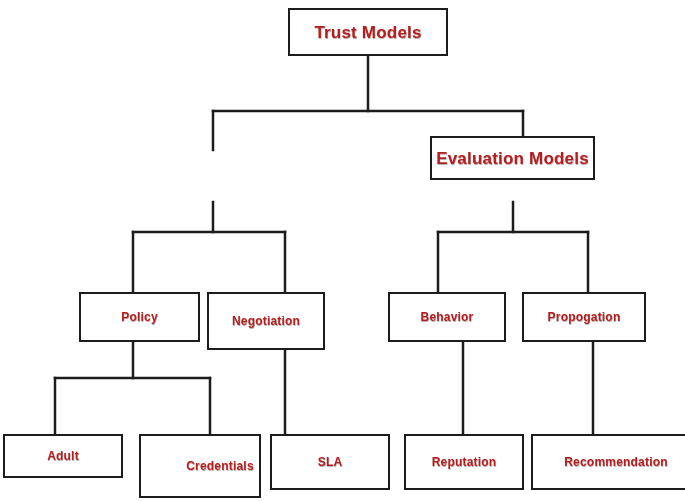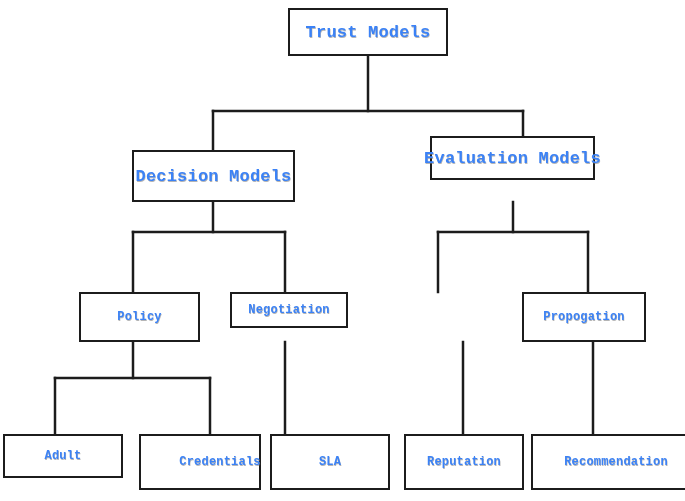--- a/index.html
+++ b/index.html
@@ -30,24 +30,24 @@
     position: absolute;
     box-sizing: border-box;
     background: #ffffff;
     border: 2.5px solid #1c1c1c;
     display: flex;
     align-items: center;
     justify-content: center;
     z-index: 2;
   }
   .node-label {
-    font-family: Liberation Mono, monospace;
+    font-family: Liberation Sans, sans-serif;
     font-weight: bold;
     font-size: 17px;
-    color: #3b82f6;
+    color: #b91c1c;
     letter-spacing: 0.2px;
     white-space: nowrap;
     text-shadow: 0.5px 0.5px 0 rgba(120,120,120,0.55);
     line-height: 1;
   }
   .node-sm .node-label { font-size: 12px; }
 </style>
 </head>
 <body>
 
@@ -81,46 +81,46 @@
       <path d="M463,342 L463,434"></path>
 
       <path d="M593,342 L593,434"></path>
     </g>
   </svg>
 
   <div class="node" style="left:288px; top:8px; width:160px; height:48px;">
     <span class="node-label">Trust Models</span>
   </div>
 
-  <div class="node" style="left:132px; top:150px; width:163px; height:52px;">
-    <span class="node-label">Decision Models</span>
-  </div>
 
   <div class="node" style="left:430px; top:136px; width:165px; height:44px;">
     <span class="node-label">Evaluation Models</span>
   </div>
 
   <div class="node node-sm" style="left:79px; top:292px; width:121px; height:50px;">
     <span class="node-label">Policy</span>
   </div>
 
-  <div class="node node-sm" style="left:230px; top:292px; width:118px; height:36px;">
+  <div class="node node-sm" style="left:207px; top:292px; width:118px; height:58px;">
     <span class="node-label">Negotiation</span>
   </div>
 
+  <div class="node node-sm" style="left:388px; top:292px; width:118px; height:50px;">
+    <span class="node-label">Behavior</span>
+  </div>
 
   <div class="node node-sm" style="left:522px; top:292px; width:124px; height:50px;">
     <span class="node-label">Propogation</span>
   </div>
 
   <div class="node node-sm" style="left:3px; top:434px; width:120px; height:44px;">
     <span class="node-label">Adult</span>
   </div>
 
-  <div class="node node-sm" style="left:139px; top:434px; width:122px; height:56px;padding-left:40px;">
+  <div class="node node-sm" style="left:139px; top:434px; width:122px; height:64px;padding-left:40px;">
     <span class="node-label">Credentials</span>
   </div>
 
   <div class="node node-sm" style="left:270px; top:434px; width:120px; height:56px;text-align:right;">
     <span class="node-label">SLA</span>
   </div>
 
   <div class="node node-sm" style="left:404px; top:434px; width:120px; height:56px;">
     <span class="node-label">Reputation</span>
   </div>

